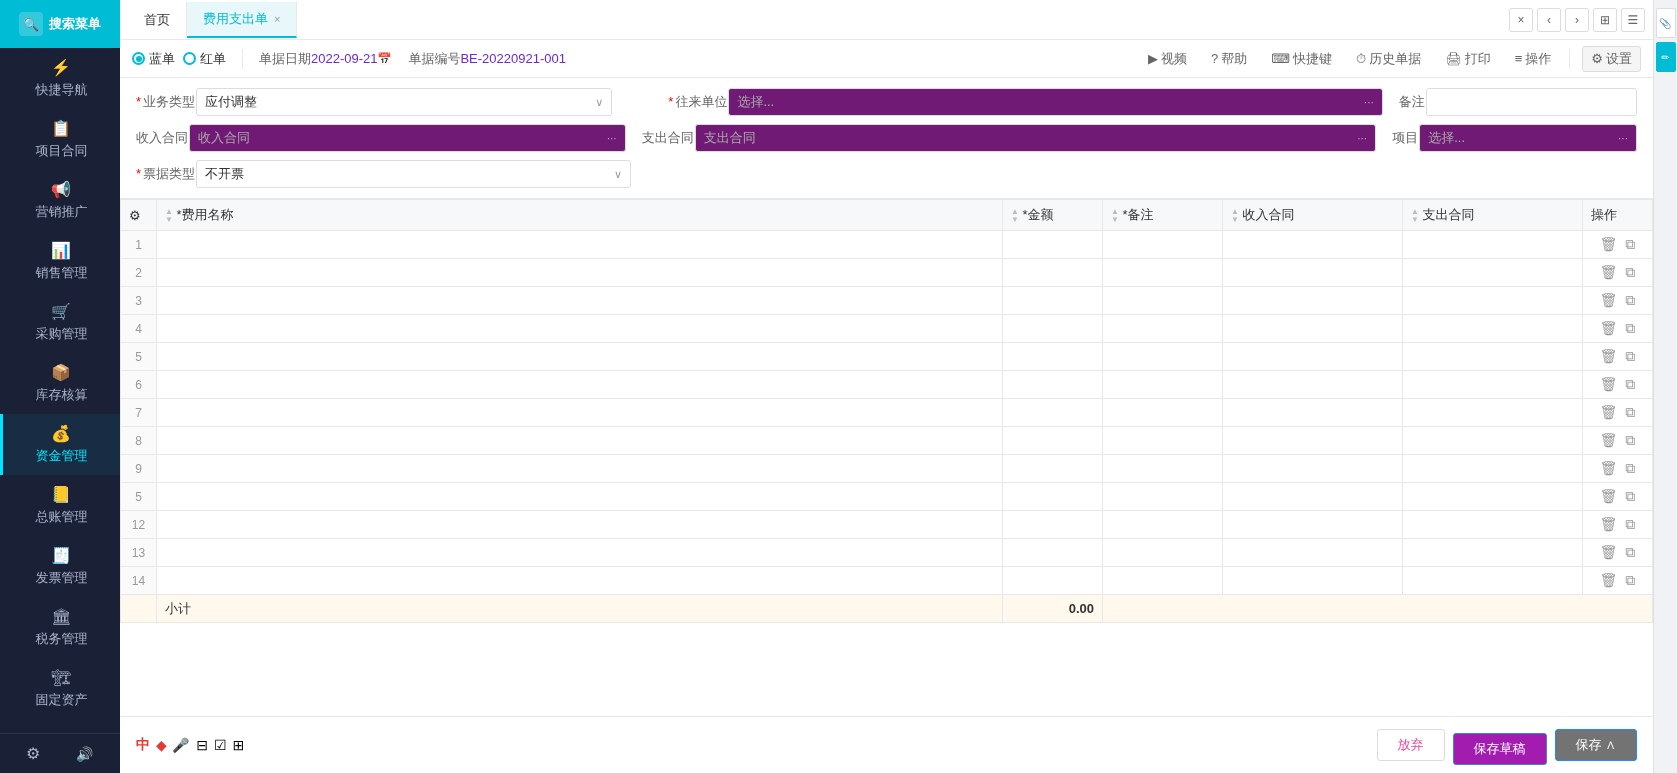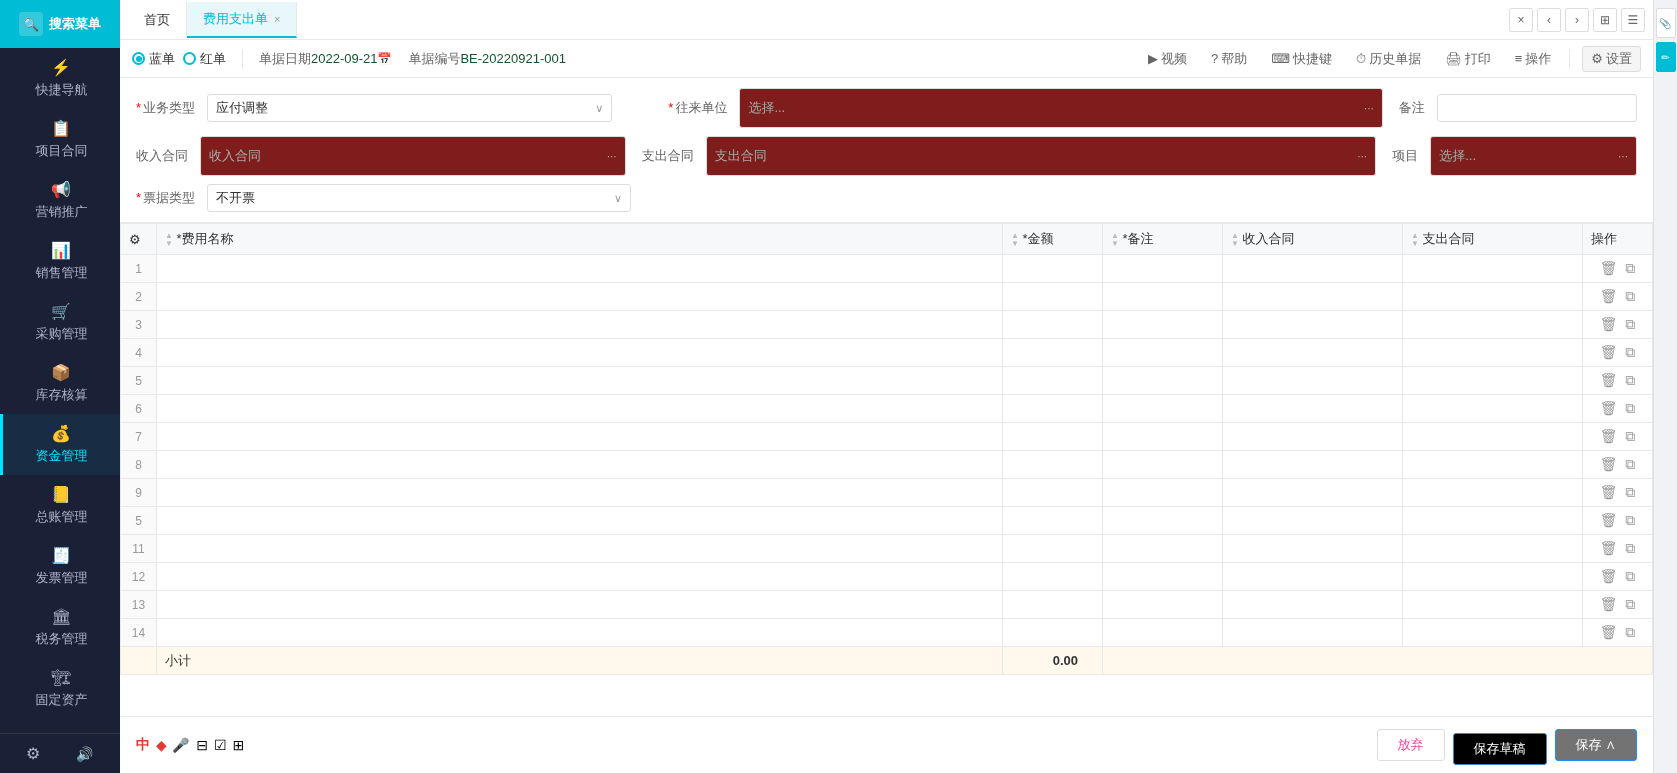--- a/index.html
+++ b/index.html
@@ -143,21 +143,21 @@
       display: flex; align-items: center; justify-content: center;
     }
     .radio-dot.checked::after {
       content: '';
       width: 6px; height: 6px;
       border-radius: 50%;
       background: #00bcd4;
     }
     .toolbar-sep { width: 1px; height: 20px; background: #e8e8e8; }
     .toolbar-field { display: flex; align-items: center; color: #666; }
-    .toolbar-field .date-val { color: #14532d; font-weight: 500; }
+    .toolbar-field .date-val { color: #6d28d9; font-weight: 500; }
     .toolbar-right {
       margin-left: auto;
       display: flex;
       align-items: center;
       gap: 12px;
     }
     .toolbar-btn {
       display: flex; align-items: center; gap: 3px;
       color: #666; cursor: pointer; font-size: 12px;
       padding: 2px 6px;
@@ -182,21 +182,21 @@
       border-bottom: 1px solid #e8e8e8;
     }
     .form-row {
       display: flex;
       align-items: center;
       gap: 16px;
     }
     .form-group {
       display: flex;
       align-items: center;
-      gap: 12px;
+      gap: 1px;
       flex: 1;
     }
     .form-label {
       color: #666;
       white-space: nowrap;
       font-size: 13px;
     }
     .form-label.required::before {
       content: '*';
       color: #f00;
@@ -222,27 +222,27 @@
       font-size: 13px;
       background: #fff;
       display: flex;
       align-items: center;
       justify-content: space-between;
       cursor: pointer;
     }
     .form-select-wrap .chevron { color: #999; font-size: 11px; }
     .form-ref-wrap {
       flex: 1;
-      height: 40px;
+      height: 28px;
       border: 1px solid #ddd;
       border-radius: 3px;
       padding: 0 8px;
       color: #aaa;
       font-size: 13px;
-      background: #7f1d1d;
+      background: #701a75;
       display: flex;
       align-items: center;
       justify-content: space-between;
       cursor: pointer;
     }
     .form-ref-wrap .ellipsis { color: #bbb; font-size: 10px; }
 
     
     .table-area {
       flex: 1;
@@ -323,21 +323,21 @@
     }
     .btn {
       height: 32px;
       padding: 0 20px;
       border-radius: 3px;
       cursor: pointer;
       font-size: 13px;
       border: 1px solid #ddd;
     }
     .btn-default { background: #fff; color: #ec4899; }
-    .btn-primary { background: #000000; color: #fff; border-color: #3d85c8; margin-top: 8px; }
+    .btn-primary { background: #a21caf; color: #fff; border-color: #3d85c8; margin-top: 8px; }
     .btn-save { background: #737373; color: #fff; border-color: #1890ff; display: flex; align-items: center; gap: 4px; }
 
     
     .right-action-bar {
       width: 24px;
       background: #f0f2f5;
       display: flex;
       flex-direction: column;
       align-items: center;
       padding: 8px 0;
@@ -707,32 +707,20 @@
     <td></td>
     <td></td>
     <td></td>
     <td></td>
     <td class="action-cell">
       <button class="action-btn" title="删除">🗑</button>
       <button class="action-btn" title="复制">⧉</button>
     </td>
   </tr>
             <tr>
-    <td class="row-num">11</td>
-    <td></td>
-    <td></td>
-    <td></td>
-    <td></td>
-    <td></td>
-    <td class="action-cell">
-      <button class="action-btn" title="删除">🗑</button>
-      <button class="action-btn" title="复制">⧉</button>
-    </td>
-  </tr>
-            <tr>
     <td class="row-num">12</td>
     <td></td>
     <td></td>
     <td></td>
     <td></td>
     <td></td>
     <td class="action-cell">
       <button class="action-btn" title="删除">🗑</button>
       <button class="action-btn" title="复制">⧉</button>
     </td>
@@ -757,21 +745,21 @@
     <td></td>
     <td></td>
     <td class="action-cell">
       <button class="action-btn" title="删除">🗑</button>
       <button class="action-btn" title="复制">⧉</button>
     </td>
   </tr>
             <tr class="subtotal-row">
   <td></td>
   <td style="padding:4px 8px;color:#333;">小计</td>
-  <td style="padding:4px 24px;text-align:right;font-weight:bold;" class="subtotal-val">0.00</td>
+  <td style="padding:4px 8px;text-align:right;font-weight:bold;" class="subtotal-val">0.00</td>
   <td colspan="4"></td>
 </tr>
           </tbody>
       </table>
     </div>
 
     <div class="bottom-area">
       <div class="bottom-icons">
         <span style="color:#e53935;font-weight:bold;font-size:14px;">中</span>
         <span style="color:#e53935;font-size:14px;">◆</span>

